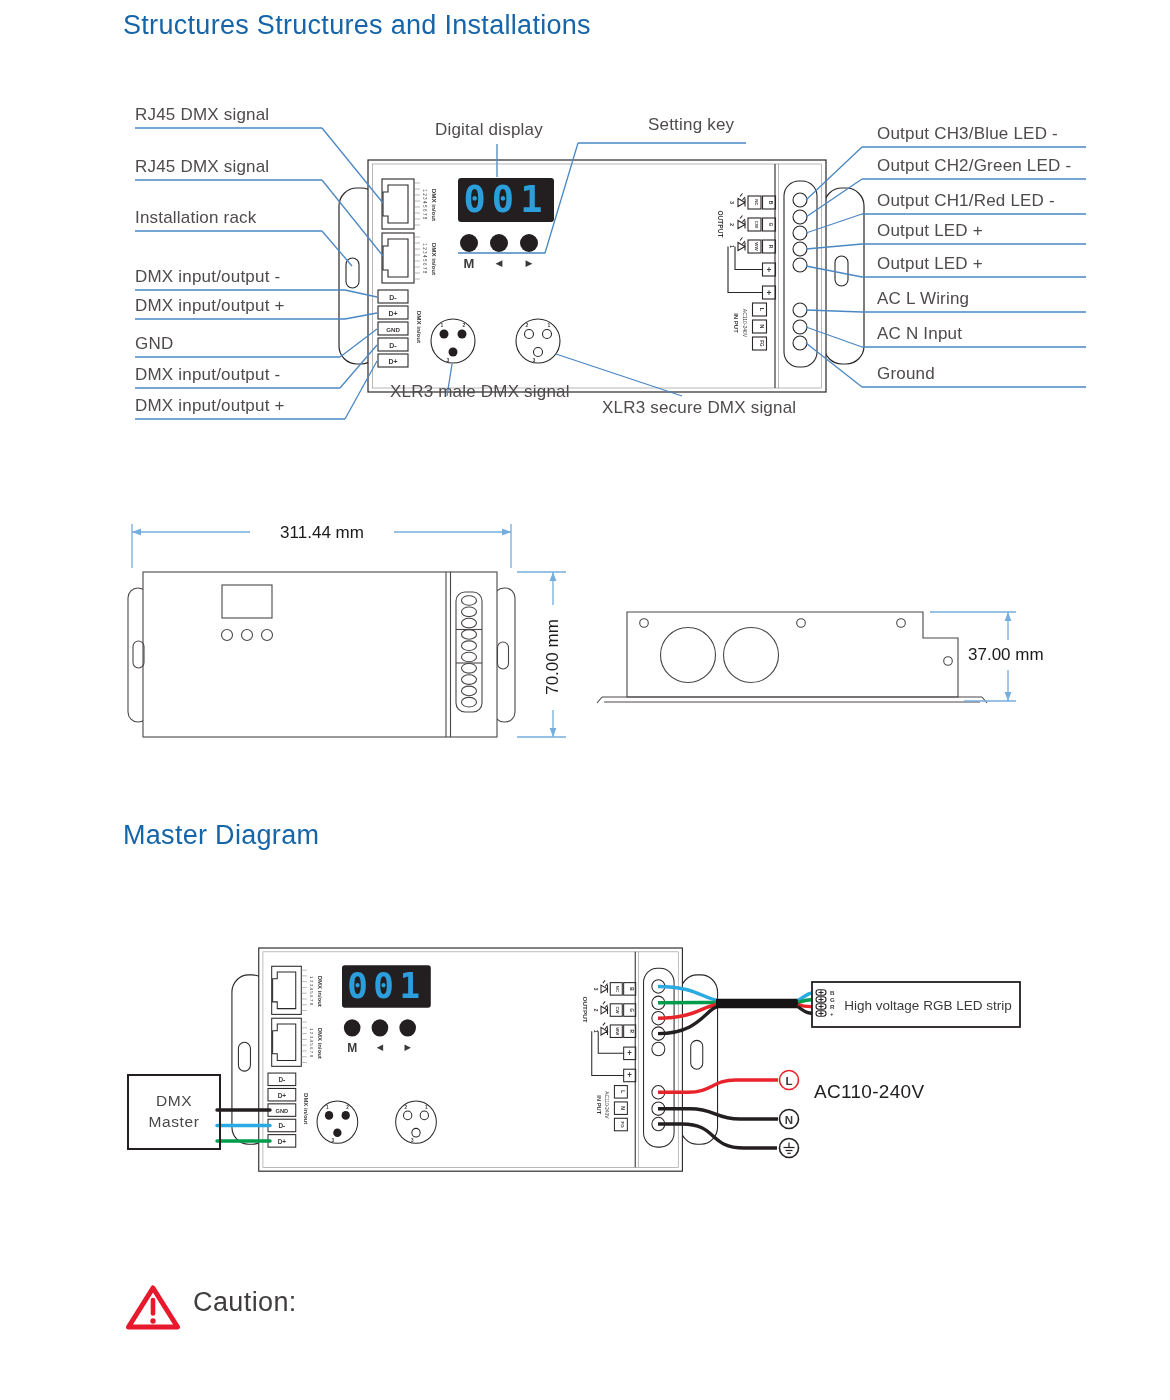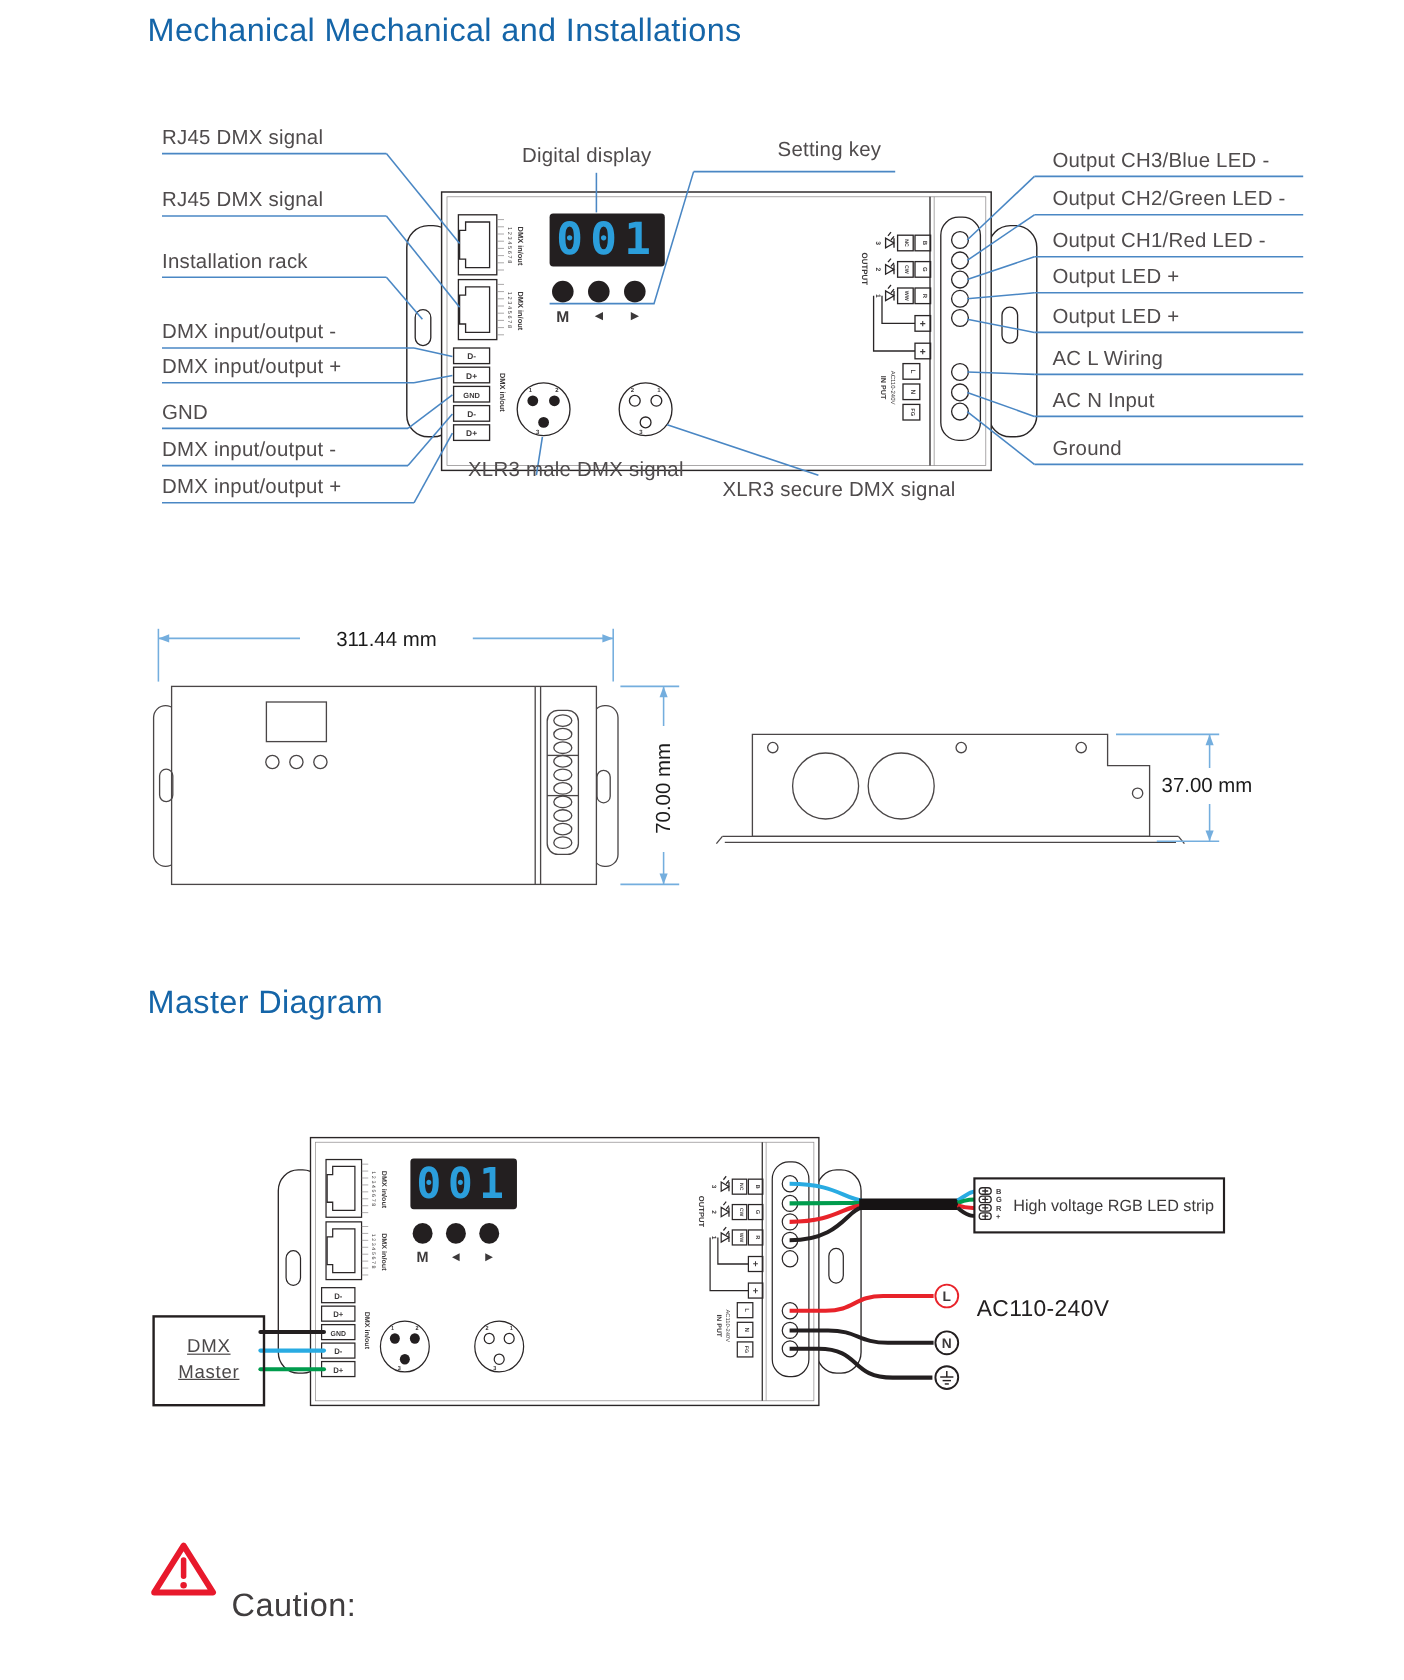--- a/index.html
+++ b/index.html
@@ -4,25 +4,25 @@
 <style>
   html,body{margin:0;padding:0;background:#ffffff;}
   #page{position:relative;width:1170px;height:1400px;background:#fff;overflow:hidden;
         font-family:"Liberation Sans",sans-serif;}
   .overlay{position:absolute;left:0;top:0;width:1170px;height:1400px;}
   .abs{position:absolute;white-space:nowrap;}
   .title{font-size:27px;color:#1565a8;letter-spacing:.3px;}
   .lbl{font-size:17px;color:#4f4b4c;letter-spacing:.2px;}
   .dim{font-size:17px;color:#1b1b1b;}
   .dim-v{left:543px;top:712px;transform:rotate(-90deg);transform-origin:0 0;width:110px;text-align:center;}
-  .dmxmaster{left:127px;top:1096px;width:90px;height:72px;border:2.2px solid #231f20;
+  .dmxmaster{left:127px;top:1074px;width:90px;height:72px;border:2.2px solid #231f20;
              display:flex;flex-direction:column;align-items:center;justify-content:center;
-             font-size:15.5px;color:#4b4849;letter-spacing:.6px;line-height:1.35;text-decoration:underline;}
+             font-size:15.5px;color:#4b4849;letter-spacing:.6px;line-height:1.35;}
   .acv{left:814px;top:1081px;font-size:19px;color:#232021;letter-spacing:.3px;}
-  .caution-h{left:193px;top:1287px;font-size:27px;color:#403d3e;letter-spacing:.4px;margin-top:36px;}
+  .caution-h{left:193px;top:1287px;font-size:27px;color:#403d3e;letter-spacing:.4px;}
   .caution-b{left:120px;top:1332px;width:985px;white-space:normal;text-align:justify;
              font-size:18.5px;line-height:1.5;color:#4b4849;letter-spacing:.1px;}
   svg text{font-family:"Liberation Sans",sans-serif;fill:#3c393a;}
   .seg{font-family:"DejaVu Sans Mono",monospace;font-weight:bold;fill:#2b9edb;letter-spacing:6px;}
   .ln{stroke:#4a87c4;stroke-width:1.3;fill:none;}
   .dv{stroke:#2a2627;fill:none;stroke-width:1.1;}
   .dvf{stroke:#2a2627;fill:#ffffff;stroke-width:1.2;}
   .thin{stroke:#8a8788;stroke-width:.6;fill:none;}
   .dimln{stroke:#74aede;stroke-width:1.3;fill:none;}
   .dimar{fill:#74aede;stroke:none;}
@@ -362,21 +362,21 @@
     </g>
   </g>
 
   <g>
     <path d="M153,1288 L177.5,1327 H128.5 Z" fill="none" stroke="#e8192c" stroke-width="5" stroke-linejoin="round"></path>
     <line x1="153" y1="1300" x2="153" y2="1313.5" stroke="#e8192c" stroke-width="4.6" stroke-linecap="round"></line>
     <circle cx="153" cy="1321" r="2.7" fill="#e8192c"></circle>
   </g>
 </svg>
 
-<div class="abs title" style="left:123px;top:10px">Mechanical Mechanical and Installations</div>
+<div class="abs title" style="left:123px;top:10px">Structures Structures and Installations</div>
 
 <div class="abs lbl" style="left:135px;top:105px">RJ45 DMX signal</div>
 <div class="abs lbl" style="left:135px;top:157px">RJ45 DMX signal</div>
 <div class="abs lbl" style="left:135px;top:208px">Installation rack</div>
 <div class="abs lbl" style="left:135px;top:267px">DMX input/output -</div>
 <div class="abs lbl" style="left:135px;top:296px">DMX input/output +</div>
 <div class="abs lbl" style="left:135px;top:334px">GND</div>
 <div class="abs lbl" style="left:135px;top:365px">DMX input/output -</div>
 <div class="abs lbl" style="left:135px;top:396px">DMX input/output +</div>
 

